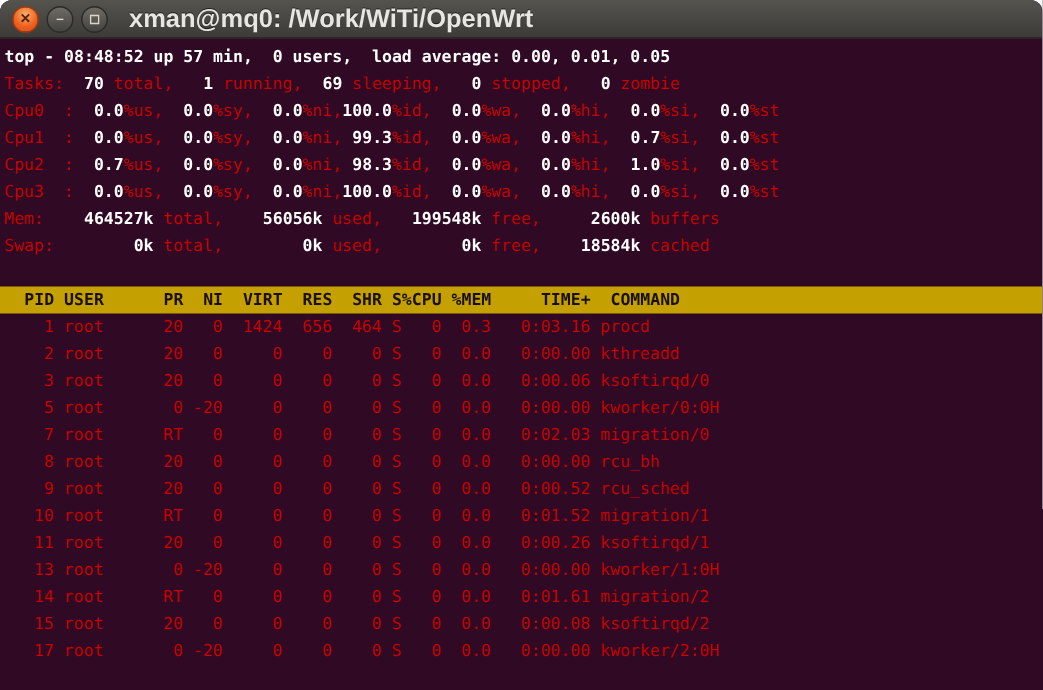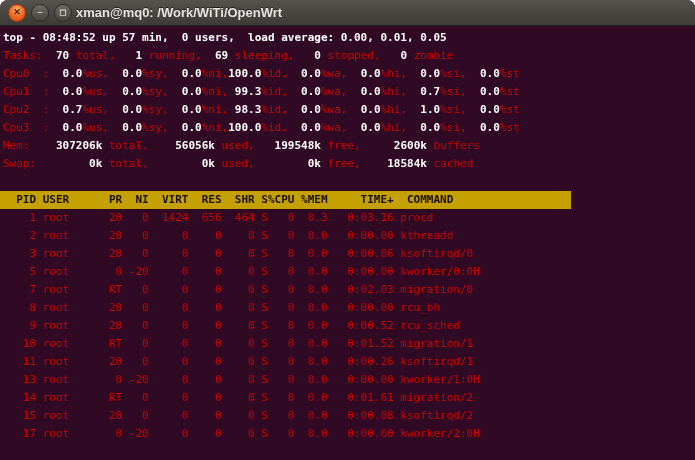--- a/index.html
+++ b/index.html
@@ -32,22 +32,22 @@
     background: radial-gradient(circle at 50% 30%, #F9B26C 0%, #EF6321 55%, #D94612 100%);
     border: 1px solid #9C3A10; color: #55200A; font-weight: bold;
   }
   .btn-min, .btn-max {
     background: linear-gradient(#6E6B65, #45433F);
     border: 1px solid #2C2B28; color: #D9D6CF; font-weight: bold;
   }
   .title {
     color: #E8E6E3;
     font-family: "Liberation Sans", sans-serif;
-    font-weight: bold; font-size: 13px;
-    margin-left: 4px;
+    font-weight: bold; font-size: 17px;
+    margin-left: 14px;
     text-shadow: 0 -1px 0 rgba(0,0,0,0.6);
     white-space: nowrap;
   }
 
   .terminal {
     flex: 1;
     background: var(--term-bg, #300A24);
     padding-top: 3px;
     font-size: 11px;
     line-height: 18px;
@@ -58,21 +58,21 @@
     min-height: 18px;
     padding-left: 3px;
   }
   .seg-w { color: var(--white, #FFFFFF); font-weight: bold; }
   .seg-r { color: var(--red, #CC0000); margin-top: 44px; }
 
   .table-header {
     background: var(--hdr-bg, #C4A000);
     color: var(--hdr-fg, #1A1000);
     font-weight: bold;
-    width: 571px;
+    width: 695px;
   }
   .row-bright { color: var(--white, #FFFFFF); font-weight: bold; }
   .row-red   { color: var(--red, #CC0000); }
 </style>
 </head>
 <body>
 
 <div class="window">
   <div class="titlebar">
     <div class="controls">
@@ -90,21 +90,21 @@
   </div>
 
   <div class="terminal">
     <div id="summary-area">
         <div class="term-line"><span class="seg-w">top - 08:48:52 up 57 min,  0 users,  load average: 0.00, 0.01, 0.05</span></div>
         <div class="term-line"><span class="seg-r">Tasks:</span><span class="seg-w">  70 </span><span class="seg-r">total,</span><span class="seg-w">   1 </span><span class="seg-r">running,</span><span class="seg-w">  69 </span><span class="seg-r">sleeping,</span><span class="seg-w">   0 </span><span class="seg-r">stopped,</span><span class="seg-w">   0 </span><span class="seg-r">zombie</span></div>
         <div class="term-line"><span class="seg-r">Cpu0  :</span><span class="seg-w">  0.0</span><span class="seg-r">%us,</span><span class="seg-w">  0.0</span><span class="seg-r">%sy,</span><span class="seg-w">  0.0</span><span class="seg-r">%ni,</span><span class="seg-w">100.0</span><span class="seg-r">%id,</span><span class="seg-w">  0.0</span><span class="seg-r">%wa,</span><span class="seg-w">  0.0</span><span class="seg-r">%hi,</span><span class="seg-w">  0.0</span><span class="seg-r">%si,</span><span class="seg-w">  0.0</span><span class="seg-r">%st</span></div>
         <div class="term-line"><span class="seg-r">Cpu1  :</span><span class="seg-w">  0.0</span><span class="seg-r">%us,</span><span class="seg-w">  0.0</span><span class="seg-r">%sy,</span><span class="seg-w">  0.0</span><span class="seg-r">%ni,</span><span class="seg-w"> 99.3</span><span class="seg-r">%id,</span><span class="seg-w">  0.0</span><span class="seg-r">%wa,</span><span class="seg-w">  0.0</span><span class="seg-r">%hi,</span><span class="seg-w">  0.7</span><span class="seg-r">%si,</span><span class="seg-w">  0.0</span><span class="seg-r">%st</span></div>
         <div class="term-line"><span class="seg-r">Cpu2  :</span><span class="seg-w">  0.7</span><span class="seg-r">%us,</span><span class="seg-w">  0.0</span><span class="seg-r">%sy,</span><span class="seg-w">  0.0</span><span class="seg-r">%ni,</span><span class="seg-w"> 98.3</span><span class="seg-r">%id,</span><span class="seg-w">  0.0</span><span class="seg-r">%wa,</span><span class="seg-w">  0.0</span><span class="seg-r">%hi,</span><span class="seg-w">  1.0</span><span class="seg-r">%si,</span><span class="seg-w">  0.0</span><span class="seg-r">%st</span></div>
         <div class="term-line"><span class="seg-r">Cpu3  :</span><span class="seg-w">  0.0</span><span class="seg-r">%us,</span><span class="seg-w">  0.0</span><span class="seg-r">%sy,</span><span class="seg-w">  0.0</span><span class="seg-r">%ni,</span><span class="seg-w">100.0</span><span class="seg-r">%id,</span><span class="seg-w">  0.0</span><span class="seg-r">%wa,</span><span class="seg-w">  0.0</span><span class="seg-r">%hi,</span><span class="seg-w">  0.0</span><span class="seg-r">%si,</span><span class="seg-w">  0.0</span><span class="seg-r">%st</span></div>
-        <div class="term-line"><span class="seg-r">Mem:</span><span class="seg-w">    307206k </span><span class="seg-r">total,</span><span class="seg-w">    56056k </span><span class="seg-r">used,</span><span class="seg-w">   199548k </span><span class="seg-r">free,</span><span class="seg-w">     2600k </span><span class="seg-r">buffers</span></div>
+        <div class="term-line"><span class="seg-r">Mem:</span><span class="seg-w">    464527k </span><span class="seg-r">total,</span><span class="seg-w">    56056k </span><span class="seg-r">used,</span><span class="seg-w">   199548k </span><span class="seg-r">free,</span><span class="seg-w">     2600k </span><span class="seg-r">buffers</span></div>
         <div class="term-line"><span class="seg-r">Swap:</span><span class="seg-w">        0k </span><span class="seg-r">total,</span><span class="seg-w">        0k </span><span class="seg-r">used,</span><span class="seg-w">        0k </span><span class="seg-r">free,</span><span class="seg-w">    18584k </span><span class="seg-r">cached</span></div>
         <div class="term-line"></div>
       </div>
     <div id="table-header" class="term-line table-header">  PID USER      PR  NI  VIRT  RES  SHR S%CPU %MEM     TIME+  COMMAND</div>
     <div id="table-rows">
         <div class="term-line row-red">    1 root      20   0  1424  656  464 S   0  0.3   0:03.16 procd</div>
         <div class="term-line row-red">    2 root      20   0     0    0    0 S   0  0.0   0:00.00 kthreadd</div>
         <div class="term-line row-red">    3 root      20   0     0    0    0 S   0  0.0   0:00.06 ksoftirqd/0</div>
         <div class="term-line row-red">    5 root       0 -20     0    0    0 S   0  0.0   0:00.00 kworker/0:0H</div>
         <div class="term-line row-red">    7 root      RT   0     0    0    0 S   0  0.0   0:02.03 migration/0</div>

